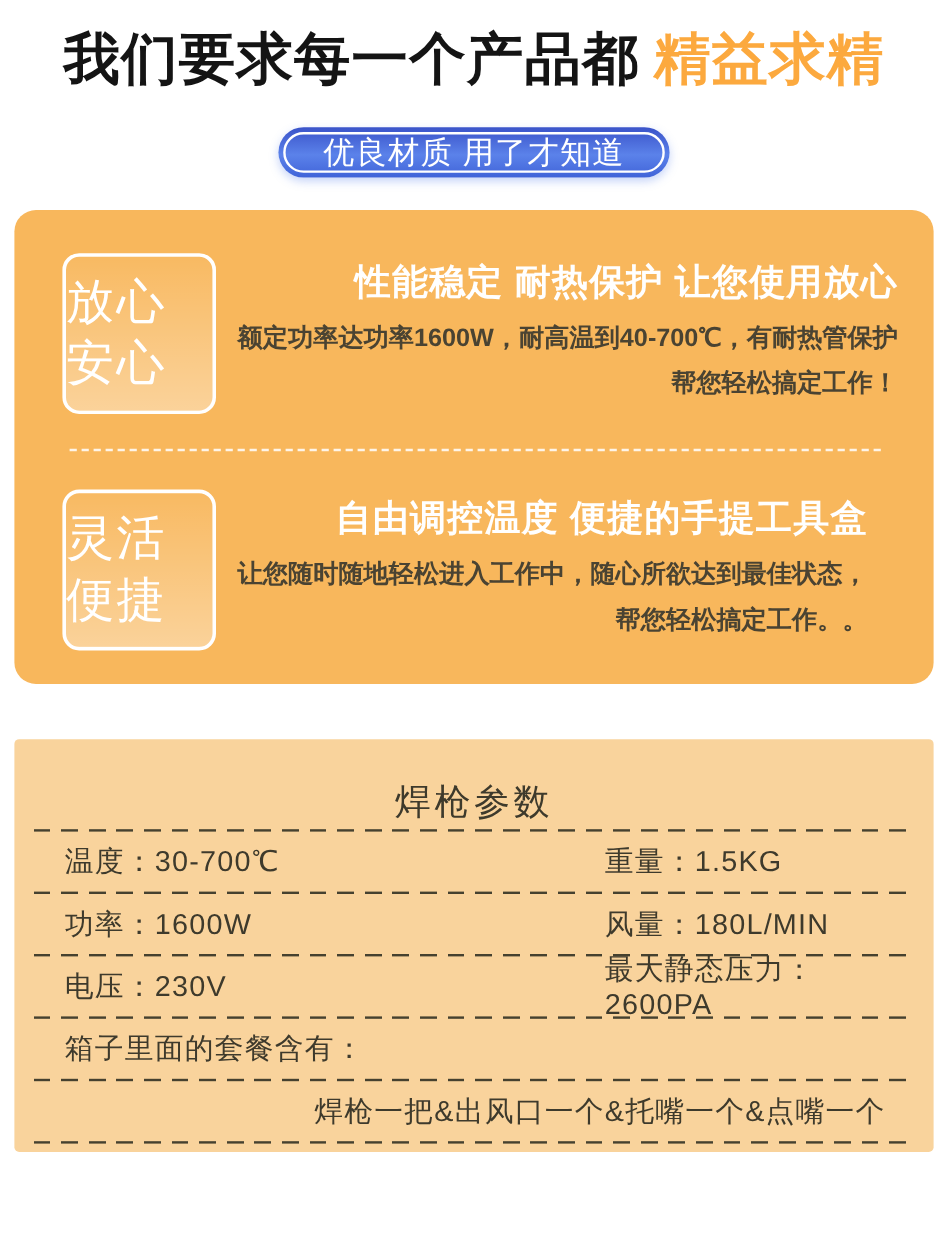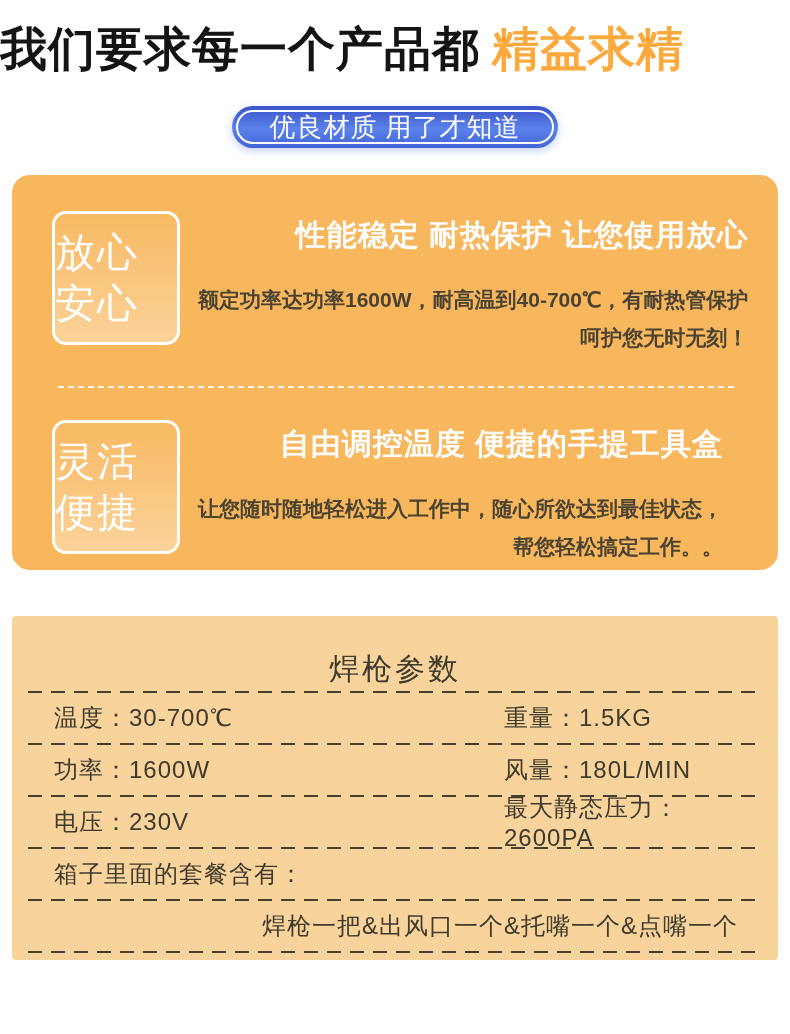--- a/index.html
+++ b/index.html
@@ -8,20 +8,21 @@
     width: 790px; height: 1034px;
     background: #ffffff;
     font-family: "Liberation Sans", sans-serif;
     overflow: hidden;
   }
   .page { width: 790px; height: 1034px; position: relative; }
 
   
   .header {
     padding-top: 18px;
+    text-align: center;
     font-size: 47px;
     font-weight: 700;
     color: #141414;
     letter-spacing: 1px;
     white-space: nowrap;
   }
   .header .accent {
     color: #fca93e;
     margin-left: 12px;
   }
@@ -70,21 +71,21 @@
   }
   .feature-text { margin-left: 18px; padding-top: 4px; text-align: right; }
   .feature-heading {
     font-size: 30px;
     font-weight: 700;
     color: #ffffff;
     letter-spacing: 1px;
     white-space: nowrap;
   }
   .feature-body {
-    margin-top: 25px;
+    margin-top: 7px;
     font-size: 21px;
     font-weight: 600;
     color: #4a4332;
     line-height: 38px;
     white-space: nowrap;
   }
   .dash-light {
     height: 0;
     border-top: 2px dashed rgba(255,255,255,0.85);
     margin: 29px 6px 32px 6px;
@@ -144,21 +145,21 @@
 
     <div class="feature">
       <div class="feature-tag">
         <span>放心</span>
         <span>安心</span>
       </div>
       <div class="feature-text">
         <div class="feature-heading">性能稳定 耐热保护 让您使用放心</div>
         <div class="feature-body">
           <div>额定功率达功率1600W，耐高温到40-700℃，有耐热管保护</div>
-          <div>呵护您无时无刻！</div>
+          <div>帮您轻松搞定工作！</div>
         </div>
       </div>
     </div>
 
     <div class="dash-light"></div>
 
     <div class="feature">
       <div class="feature-tag">
         <span>灵活</span>
         <span>便捷</span>

